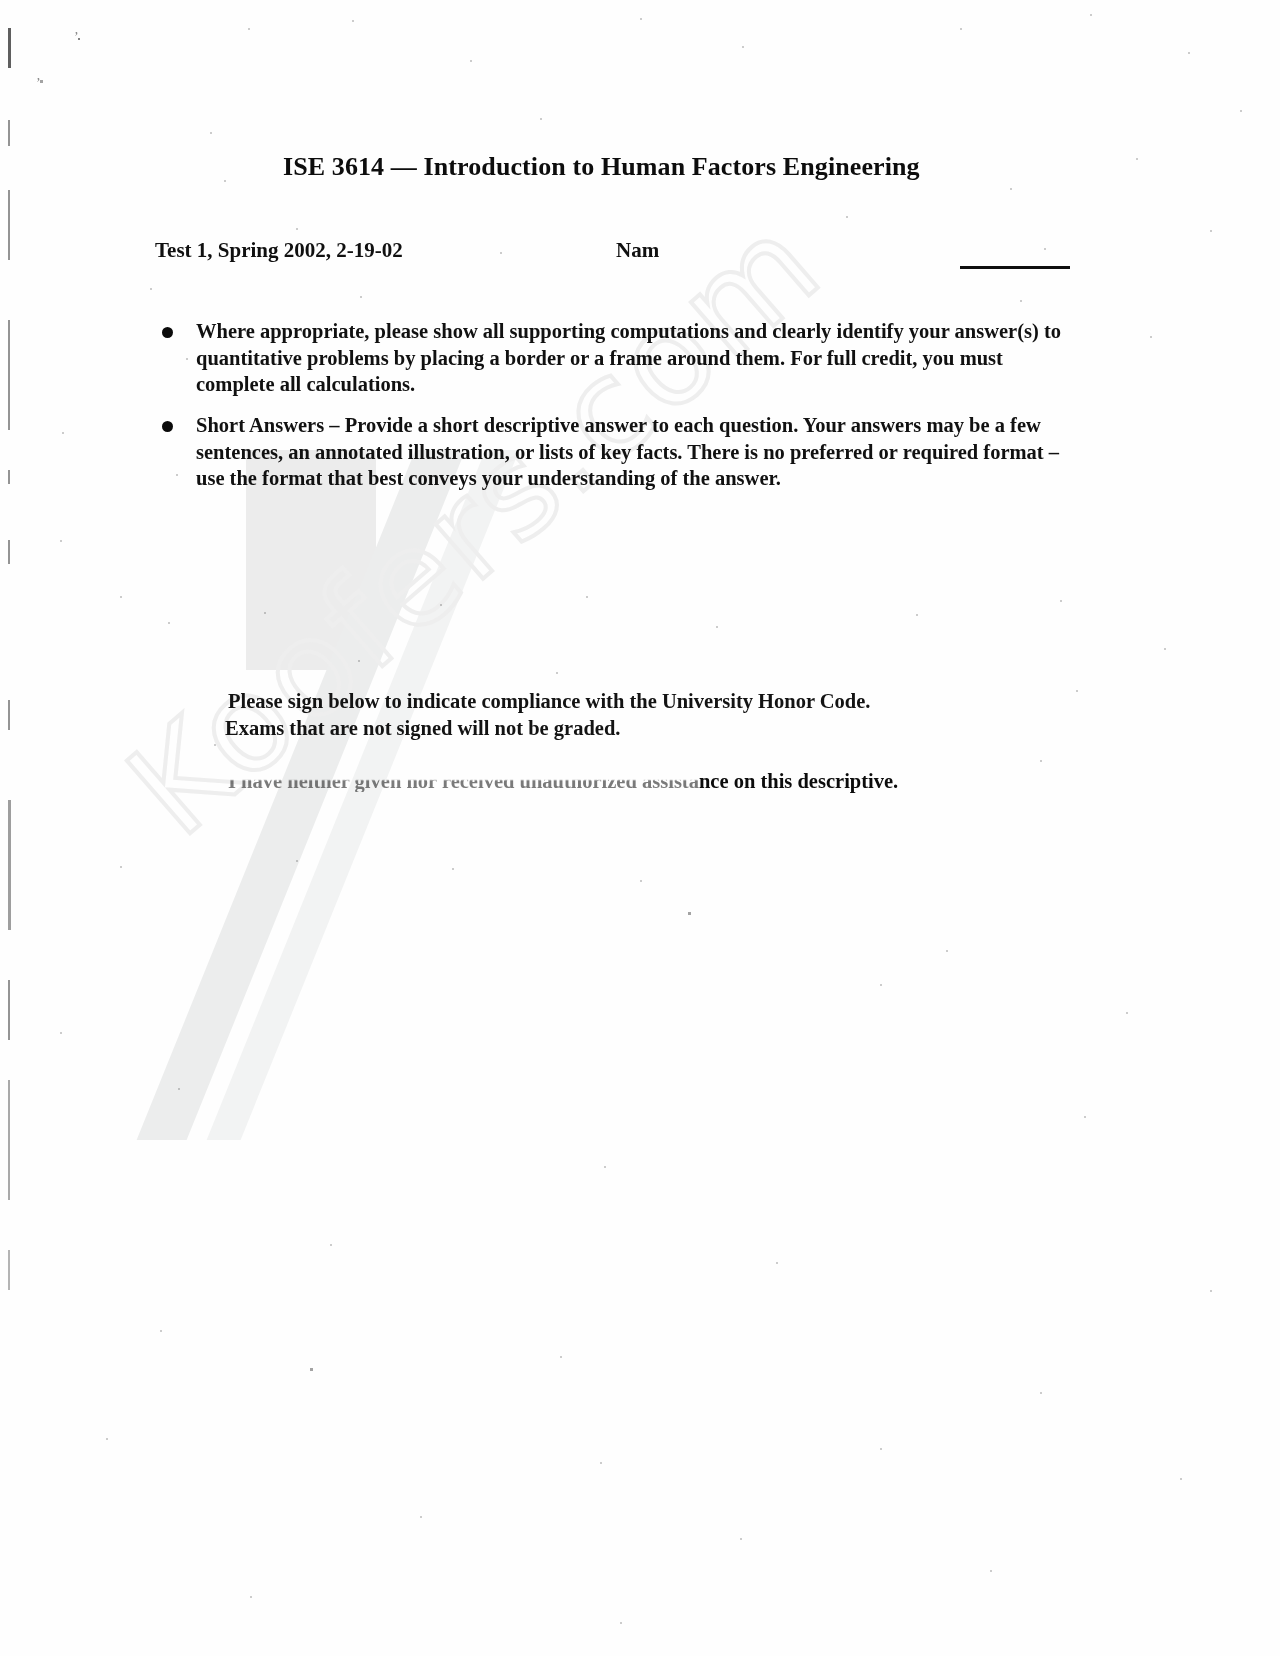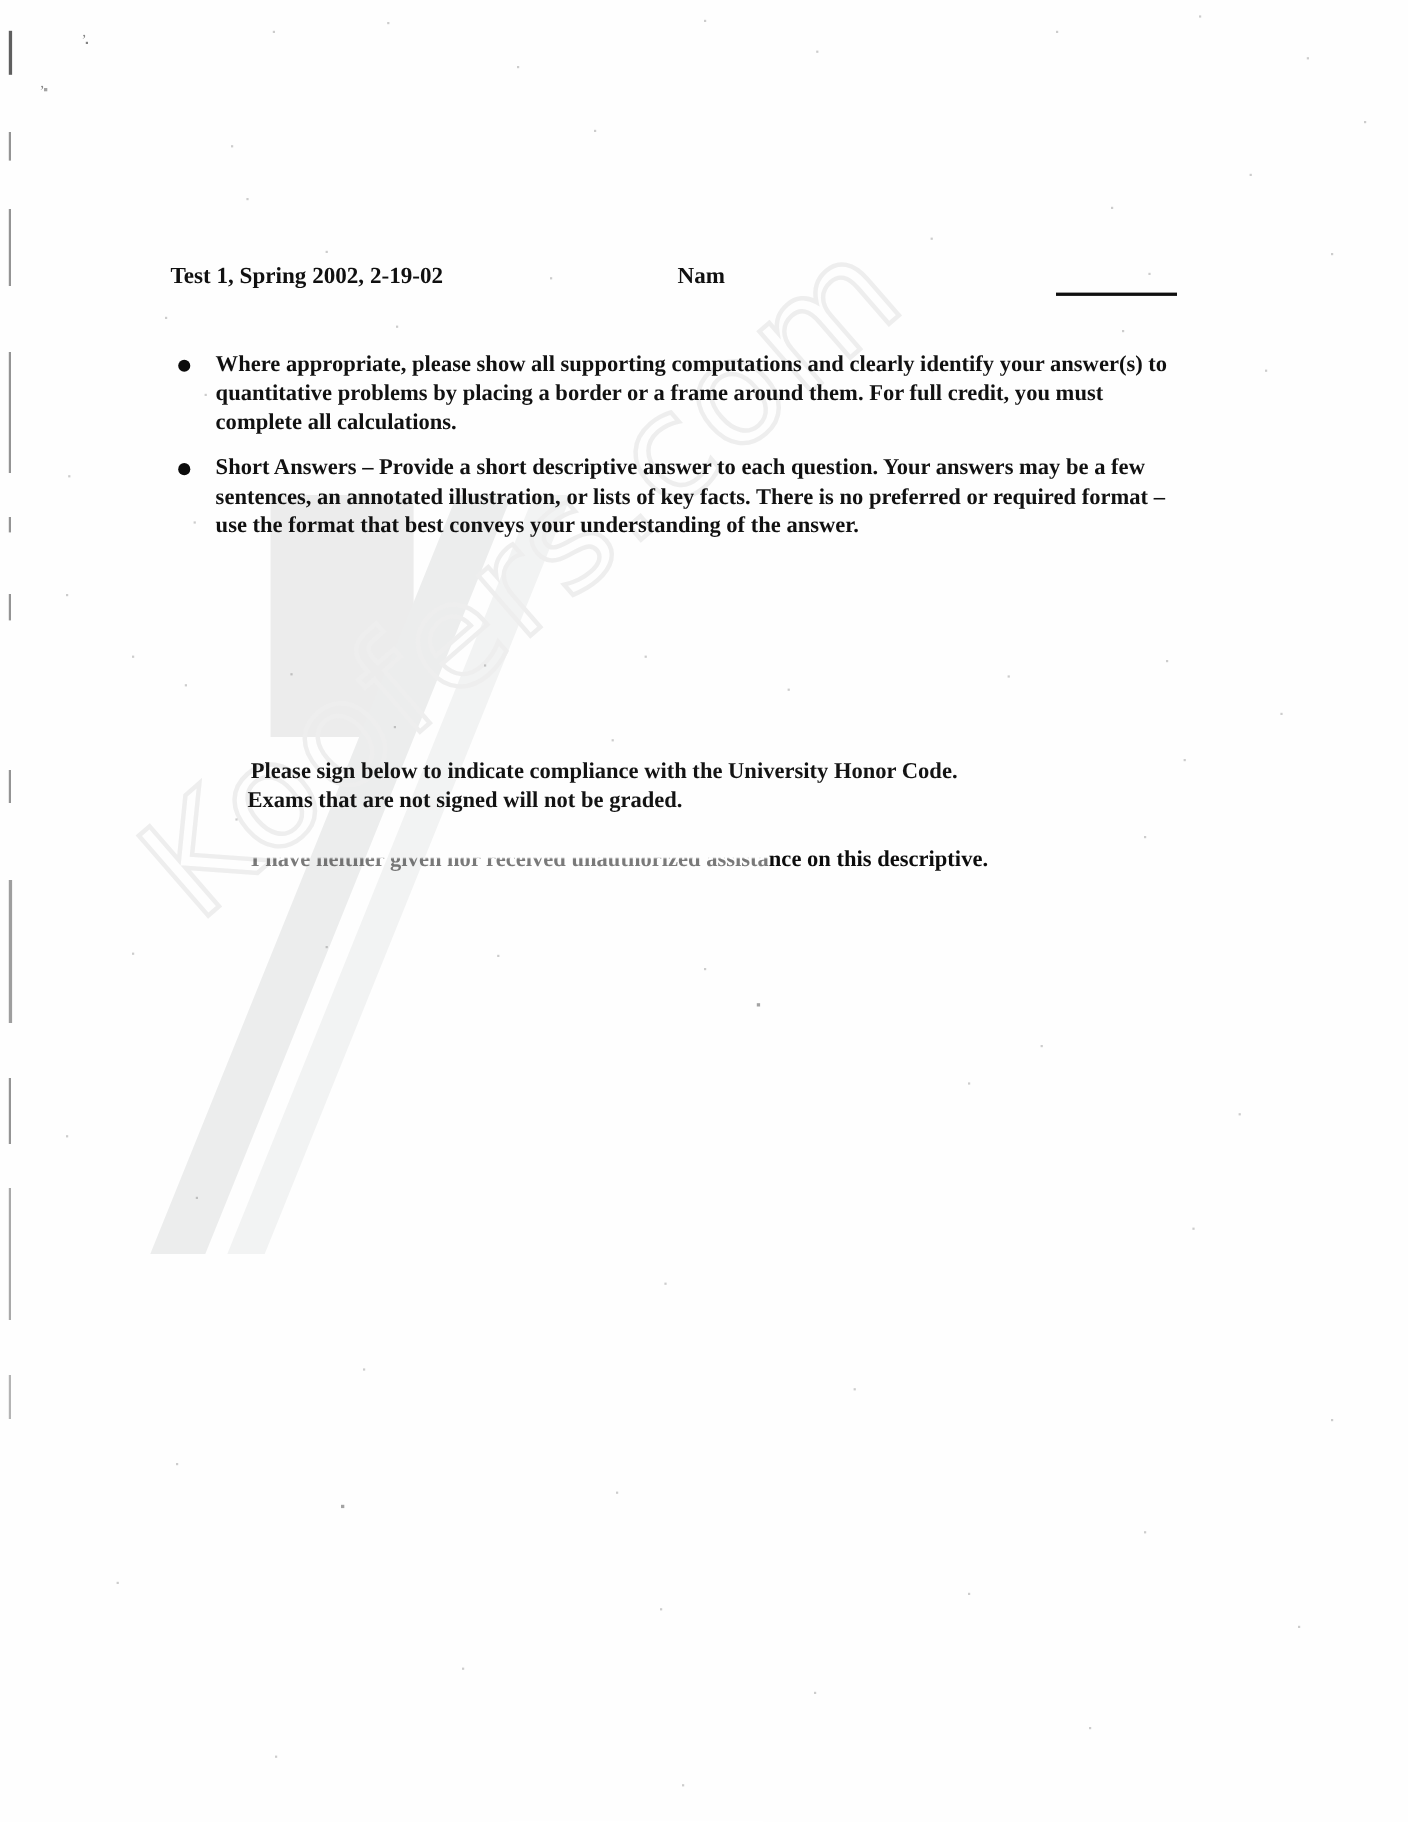--- a/index.html
+++ b/index.html
@@ -305,20 +305,21 @@
   <div class="edge-mark" style="top:800px;height:130px;opacity:.45;"></div>
   <div class="edge-mark thin" style="top:980px;height:60px;"></div>
   <div class="edge-mark thin" style="top:1080px;height:120px;opacity:.4;"></div>
   <div class="edge-mark thin" style="top:1250px;height:40px;opacity:.35;"></div>
 
   <span class="stray" style="left:74px;top:30px;">ʼ</span>
   <span class="stray" style="left:36px;top:76px;">ʼ</span>
 
   <div class="doc">
 
+    <div class="title">ISE 3614  — Introduction to Human Factors Engineering</div>
 
     <div class="subline-left">Test 1, Spring 2002, 2-19-02</div>
     <div class="subline-name">Nam</div>
     <div class="name-rule"></div>
 
     <ul class="bullets">
       <li>Where appropriate, please show all supporting computations and clearly identify your answer(s) to quantitative problems by placing a border or a frame around them.  For full credit, you must complete all calculations.</li>
       <li>Short Answers – Provide a short descriptive answer to each question.  Your answers may be a few sentences, an annotated illustration, or lists of key facts.  There is no preferred or required format – use the format that best conveys your understanding of the answer.</li>
     </ul>
 

